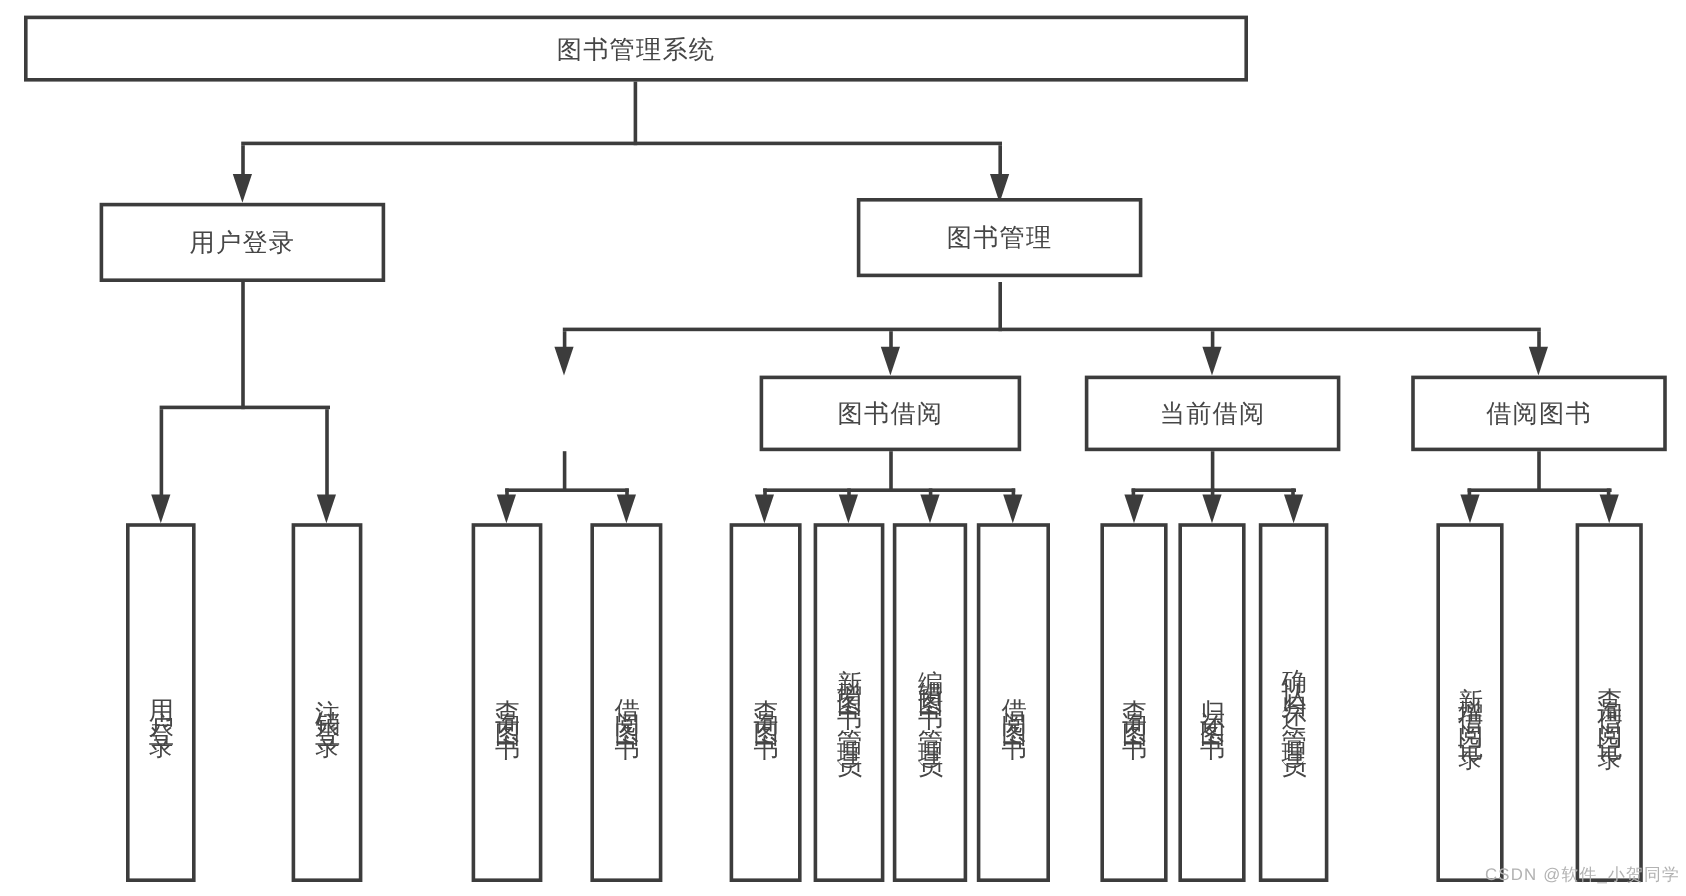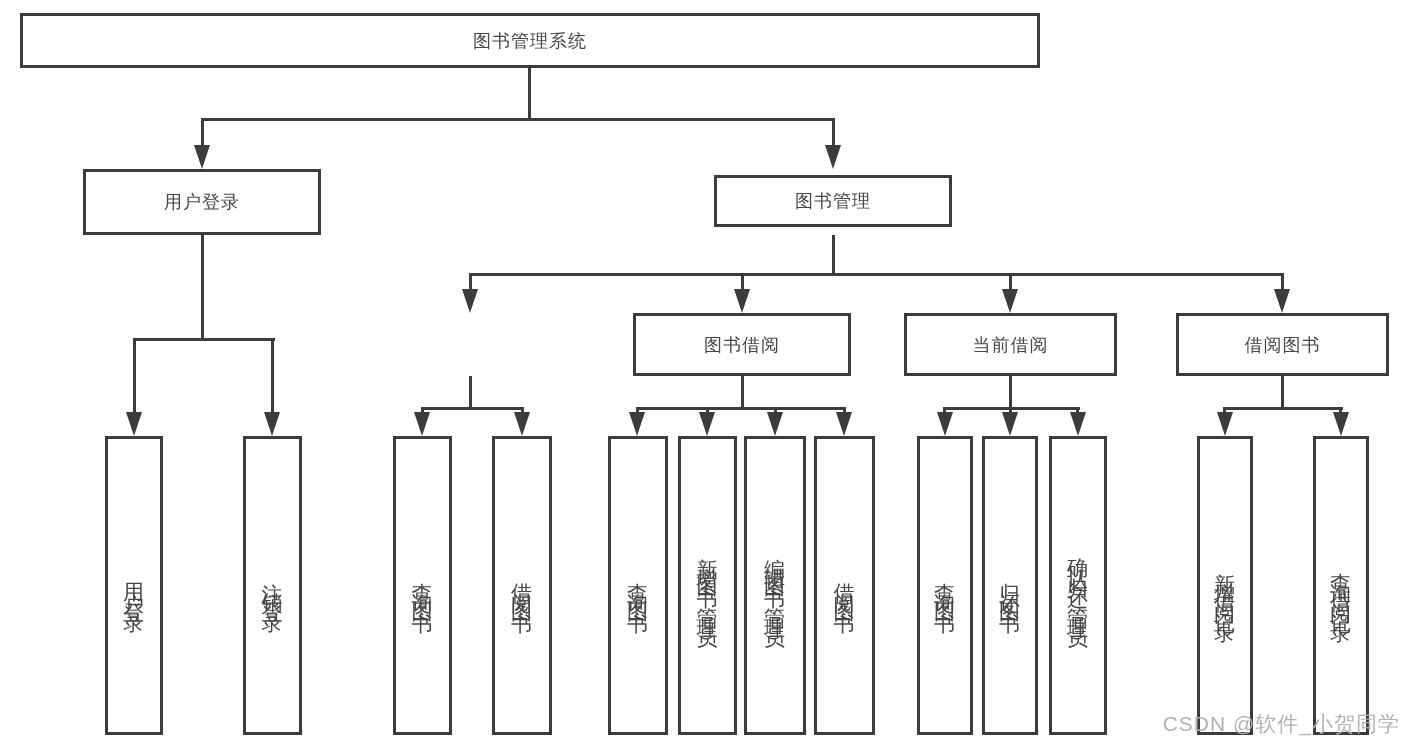--- a/index.html
+++ b/index.html
@@ -5,34 +5,34 @@
   html,body{margin:0;padding:0;background:#ffffff;}
   #canvas{
     position:relative;width:1405px;height:747px;background:#ffffff;overflow:hidden;
     font-family:"Liberation Sans","DejaVu Sans",sans-serif;color:#444444;
   }
   .box{
     position:absolute;box-sizing:border-box;border:3px solid #3c3c3c;background:#ffffff;
     display:flex;align-items:center;justify-content:center;
   }
   .leaf{top:436px;height:299px;}
-  .hlabel{font-size:18px;color:#464646;letter-spacing:1px;white-space:nowrap;}
+  .hlabel{font-size:21px;color:#464646;letter-spacing:1px;white-space:nowrap;}
   .vlabel{
     writing-mode:vertical-rl;text-orientation:mixed;
     font-size:21px;letter-spacing:10px;color:#464646;line-height:1;
   }
   .vl{position:absolute;width:3px;background:#3c3c3c;}
   .hl{position:absolute;height:3px;background:#3c3c3c;}
   .ar{
     position:absolute;width:0;height:0;
     border-left:8px solid transparent;border-right:8px solid transparent;
     border-top:24px solid #3c3c3c;
   }
   .watermark{
-    position:absolute;right:5px;bottom:9px;font-size:21px;color:#b2b2b2;
+    position:absolute;right:5px;bottom:9px;font-size:14px;color:#b2b2b2;
     letter-spacing:1px;white-space:nowrap;
   }
 </style>
 </head>
 <body>
 
 <div id="canvas">
 
   <div class="box" style="left:20px;top:13px;width:1020px;height:55px">
     <span class="hlabel">图书管理系统</span>
@@ -41,21 +41,21 @@
   <i class="vl" style="left:528px;top:68px;height:53px"></i>
   <i class="hl" style="left:201px;top:118px;width:634px"></i>
   <i class="vl" style="left:201px;top:121px;height:27px"></i>
   <i class="ar" style="left:194px;top:145px"></i>
   <i class="vl" style="left:832px;top:121px;height:27px"></i>
   <i class="ar" style="left:825px;top:145px"></i>
 
   <div class="box" style="left:83px;top:169px;width:238px;height:66px">
     <span class="hlabel">用户登录</span>
   </div>
-  <div class="box" style="left:714px;top:175px;width:238px;height:52px">
+  <div class="box" style="left:714px;top:165px;width:238px;height:66px">
     <span class="hlabel">图书管理</span>
   </div>
 
   <i class="vl" style="left:201px;top:235px;height:106px"></i>
   <i class="hl" style="left:133px;top:338px;width:142px"></i>
   <i class="vl" style="left:133px;top:341px;height:74px"></i>
   <i class="ar" style="left:126px;top:412px"></i>
   <i class="vl" style="left:271px;top:341px;height:74px"></i>
   <i class="ar" style="left:264px;top:412px"></i>
 

